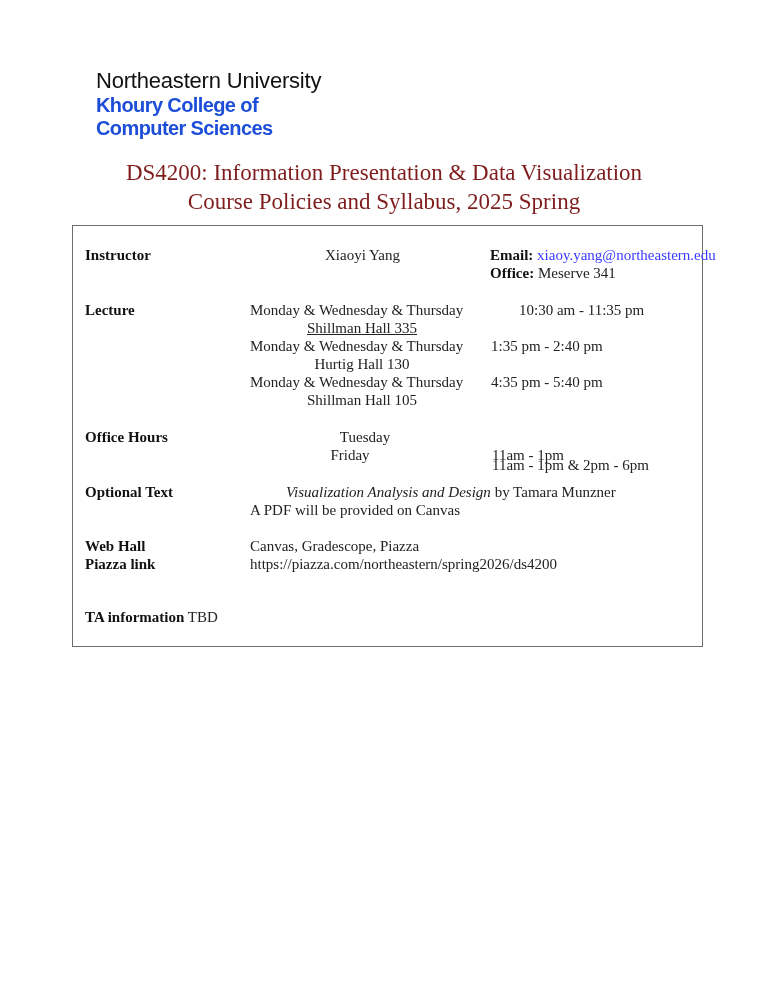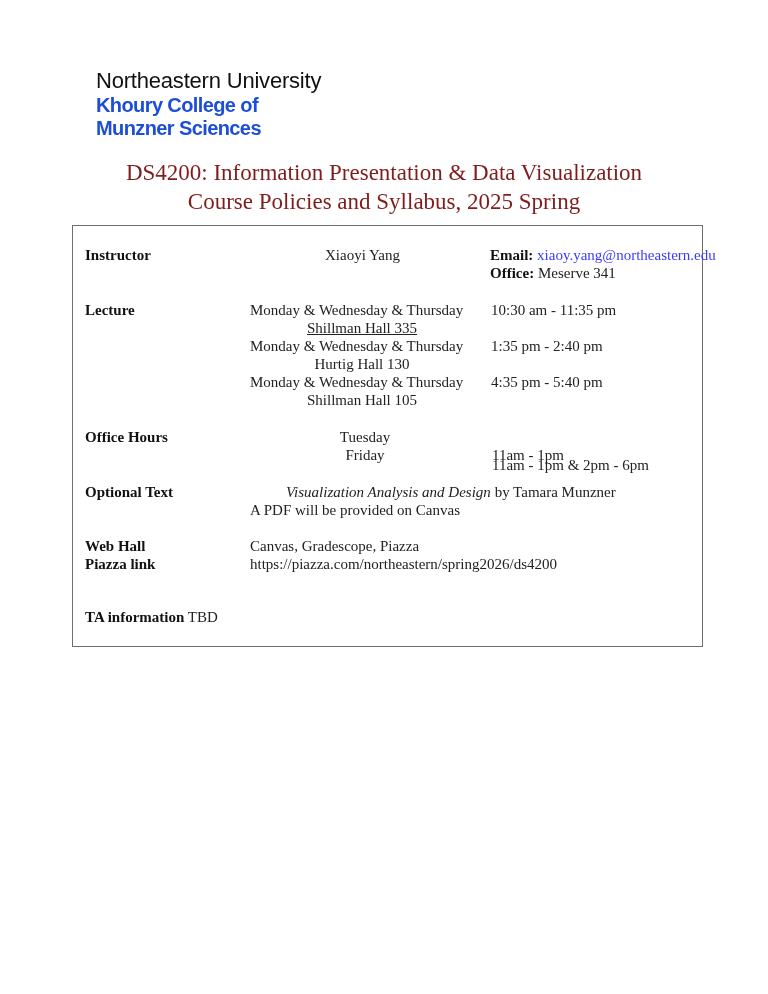--- a/index.html
+++ b/index.html
@@ -32,21 +32,21 @@
     .lbl { font-weight: bold; color: #111; }
     .center { text-align: center; }
     .link { color: #3a3aff; }
   </style>
 </head>
 <body>
 
 <div class="logo">
   <div class="uni">Northeastern University</div>
   <div class="col">Khoury College of</div>
-  <div class="col">Munzner Sciences</div>
+  <div class="col">Computer Sciences</div>
 </div>
 
 <div class="title">
   <div>DS4200: Information Presentation &amp; Data Visualization</div>
   <div>Course Policies and Syllabus, 2025 Spring</div>
 </div>
 
 <div class="box"></div>
 
 <div class="txt lbl" style="left:85px; top:246px;">Instructor</div>
@@ -56,35 +56,35 @@
   <a class="link">xiaoy.yang@northeastern.edu</a>
 </div>
 <div class="txt" style="left:490px; top:264px;">
   <span class="lbl">Office:</span>
   <span>Meserve 341</span>
 </div>
 
 <div class="txt lbl" style="left:85px; top:301px;">Lecture</div>
 
 <div class="txt" style="left:250px; top:301px;">Monday &amp; Wednesday &amp; Thursday</div>
-<div class="txt" style="left:491px; top:301px;">10:30 am - 11:35 pm</div>
+<div class="txt" style="left:519px; top:301px;">10:30 am - 11:35 pm</div>
 <div class="txt center" style="left:250px; width:224px; top:319px;text-decoration:underline;">Shillman Hall 335</div>
 
 <div class="txt" style="left:250px; top:337px;">Monday &amp; Wednesday &amp; Thursday</div>
 <div class="txt" style="left:491px; top:337px;">1:35 pm - 2:40 pm</div>
 <div class="txt center" style="left:250px; width:224px; top:355px;">Hurtig Hall 130</div>
 
 <div class="txt" style="left:250px; top:373px;">Monday &amp; Wednesday &amp; Thursday</div>
 <div class="txt" style="left:491px; top:373px;">4:35 pm - 5:40 pm</div>
 <div class="txt center" style="left:250px; width:224px; top:391px;">Shillman Hall 105</div>
 
 <div class="txt lbl" style="left:85px; top:428px;text-align:center;">Office Hours</div>
 <div class="txt center" style="left:300px; width:130px; top:428px;">Tuesday</div>
 <div class="txt" style="left:492px; top:428px;margin-top:28px;">11am - 1pm &amp; 2pm - 6pm</div>
-<div class="txt center" style="left:300px; width:130px; top:446px;">Friday</div>
+<div class="txt center" style="left:285px; width:130px; top:446px;">Friday</div>
 <div class="txt" style="left:492px; top:446px;">11am - 1pm</div>
 
 <div class="txt lbl" style="left:85px; top:483px;">Optional Text</div>
 <div class="txt" style="left:262px; top:483px;margin-left:24px;">
   <i>Visualization Analysis and Design</i><span> by Tamara Munzner</span>
 </div>
 <div class="txt" style="left:250px; top:501px;">A PDF will be provided on Canvas</div>
 
 <div class="txt lbl" style="left:85px; top:537px;">Web Hall</div>
 <div class="txt" style="left:250px; top:537px;">Canvas, Gradescope, Piazza</div>

